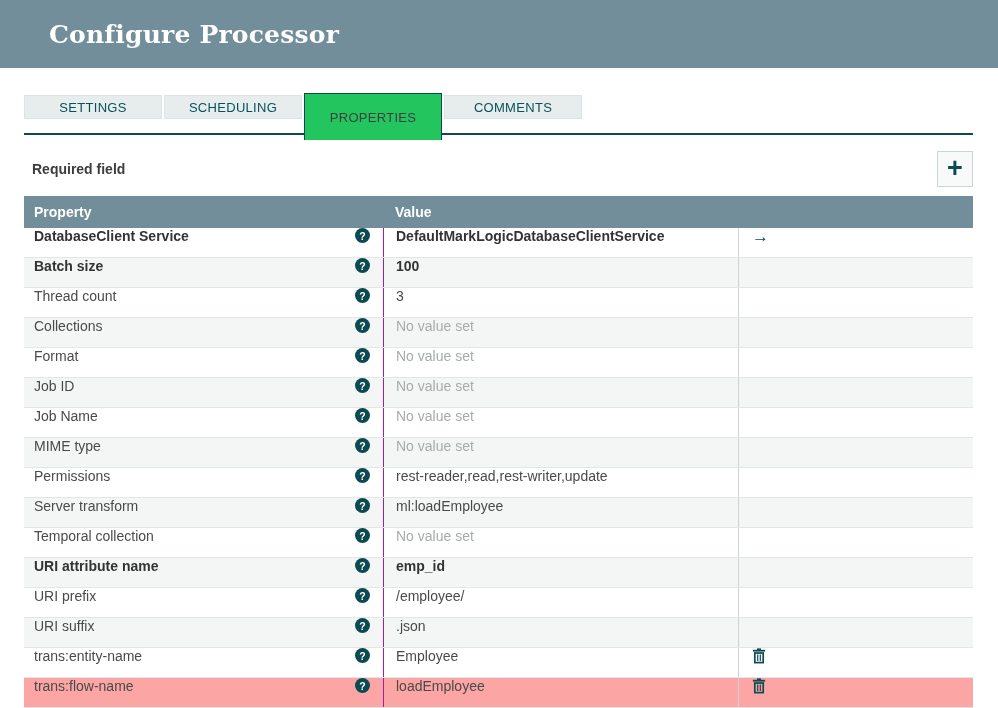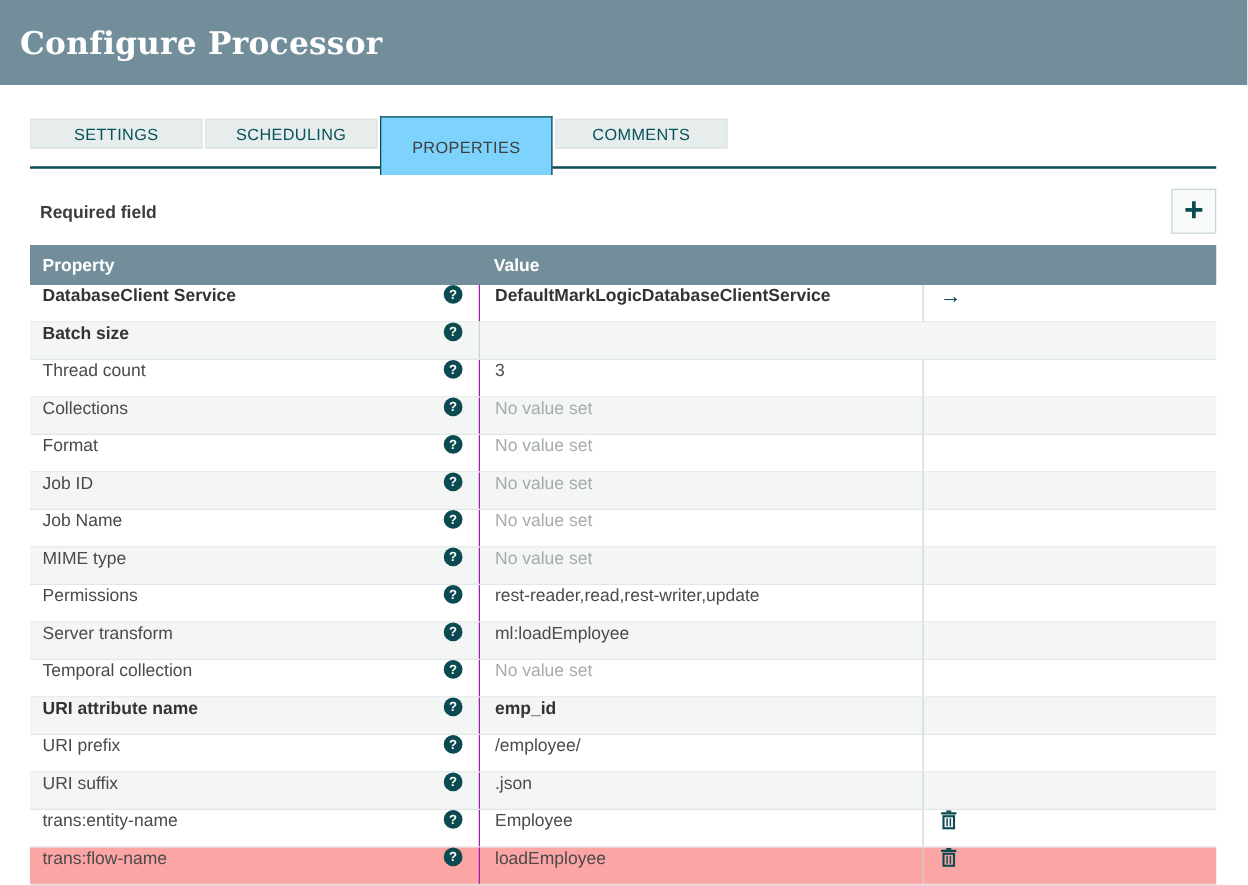--- a/index.html
+++ b/index.html
@@ -2,31 +2,31 @@
 <html><head>
 <meta charset="utf-8">
 <style>
   * { box-sizing: border-box; margin: 0; padding: 0; }
   html, body { width: 998px; height: 708px; overflow: hidden; background: #ffffff;
     font-family: "Liberation Sans", sans-serif; }
 
   
   .app-header { height: 68px; background: #728e9a; display: flex; align-items: center; }
   .app-header h1 { color: #ffffff; font-family: "DejaVu Serif", serif; font-weight: bold;
-    font-size: 25px; padding-left: 16px; letter-spacing: 0.2px; }
+    font-size: 25px; padding-left: 49px; letter-spacing: 0.2px; }
 
   .content { margin: 0 25px 0 24px; width: 949px; }
 
   
   .tabbar { position: relative; margin-top: 25px; height: 47px; display: flex; align-items: flex-start; }
   .tabbar .underline { position: absolute; left: 0; right: 0; bottom: 5px; height: 2px; background: #0b4a50; }
   .tab { width: 138px; height: 24px; margin-top: 2px; margin-right: 2px; background: #e7ecec;
     border: 1px solid #dde4e4; display: flex; align-items: center; justify-content: center;
     font-size: 13px; color: #07525a; cursor: pointer; letter-spacing: 0.3px; }
-  .tab.active { height: 47px; margin-top: 0; background: #7dd3fc; border: 1px solid #0b4a50;
+  .tab.active { height: 47px; margin-top: 0; background: #22c55e; border: 1px solid #0b4a50;
     border-bottom: none; color: #3f3f3f; position: relative; z-index: 2; }
 
   
   .req-bar { margin-top: 11px; height: 36px; display: flex; align-items: center; justify-content: space-between; }
   .req-label { font-size: 14px; font-weight: bold; color: #3c3c3c; padding-left: 8px; }
   .add-btn { width: 36px; height: 36px; background: #f8fafa; border: 1px solid #c9d6d8;
     color: #0b4a50; font-size: 27px; font-weight: bold; line-height: 32px; text-align: center; cursor: pointer; }
 
   
   .prop-table { margin-top: 9px; }
@@ -90,20 +90,23 @@
       <span class="prop-value">DefaultMarkLogicDatabaseClientService</span>
     </div>
     <div class="cell c3">
             <span class="goto-arrow">→</span>
           </div>
   </div>
         <div class="row alt bold">
     <div class="cell c1">
       <span class="prop-name">Batch size</span>
       <span class="help-icon">?</span>
+    </div>
+    <div class="cell c2">
+      <span class="prop-value">100</span>
     </div>
     <div class="cell c3"></div>
   </div>
         <div class="row">
     <div class="cell c1">
       <span class="prop-name">Thread count</span>
       <span class="help-icon">?</span>
     </div>
     <div class="cell c2">
       <span class="prop-value">3</span>

